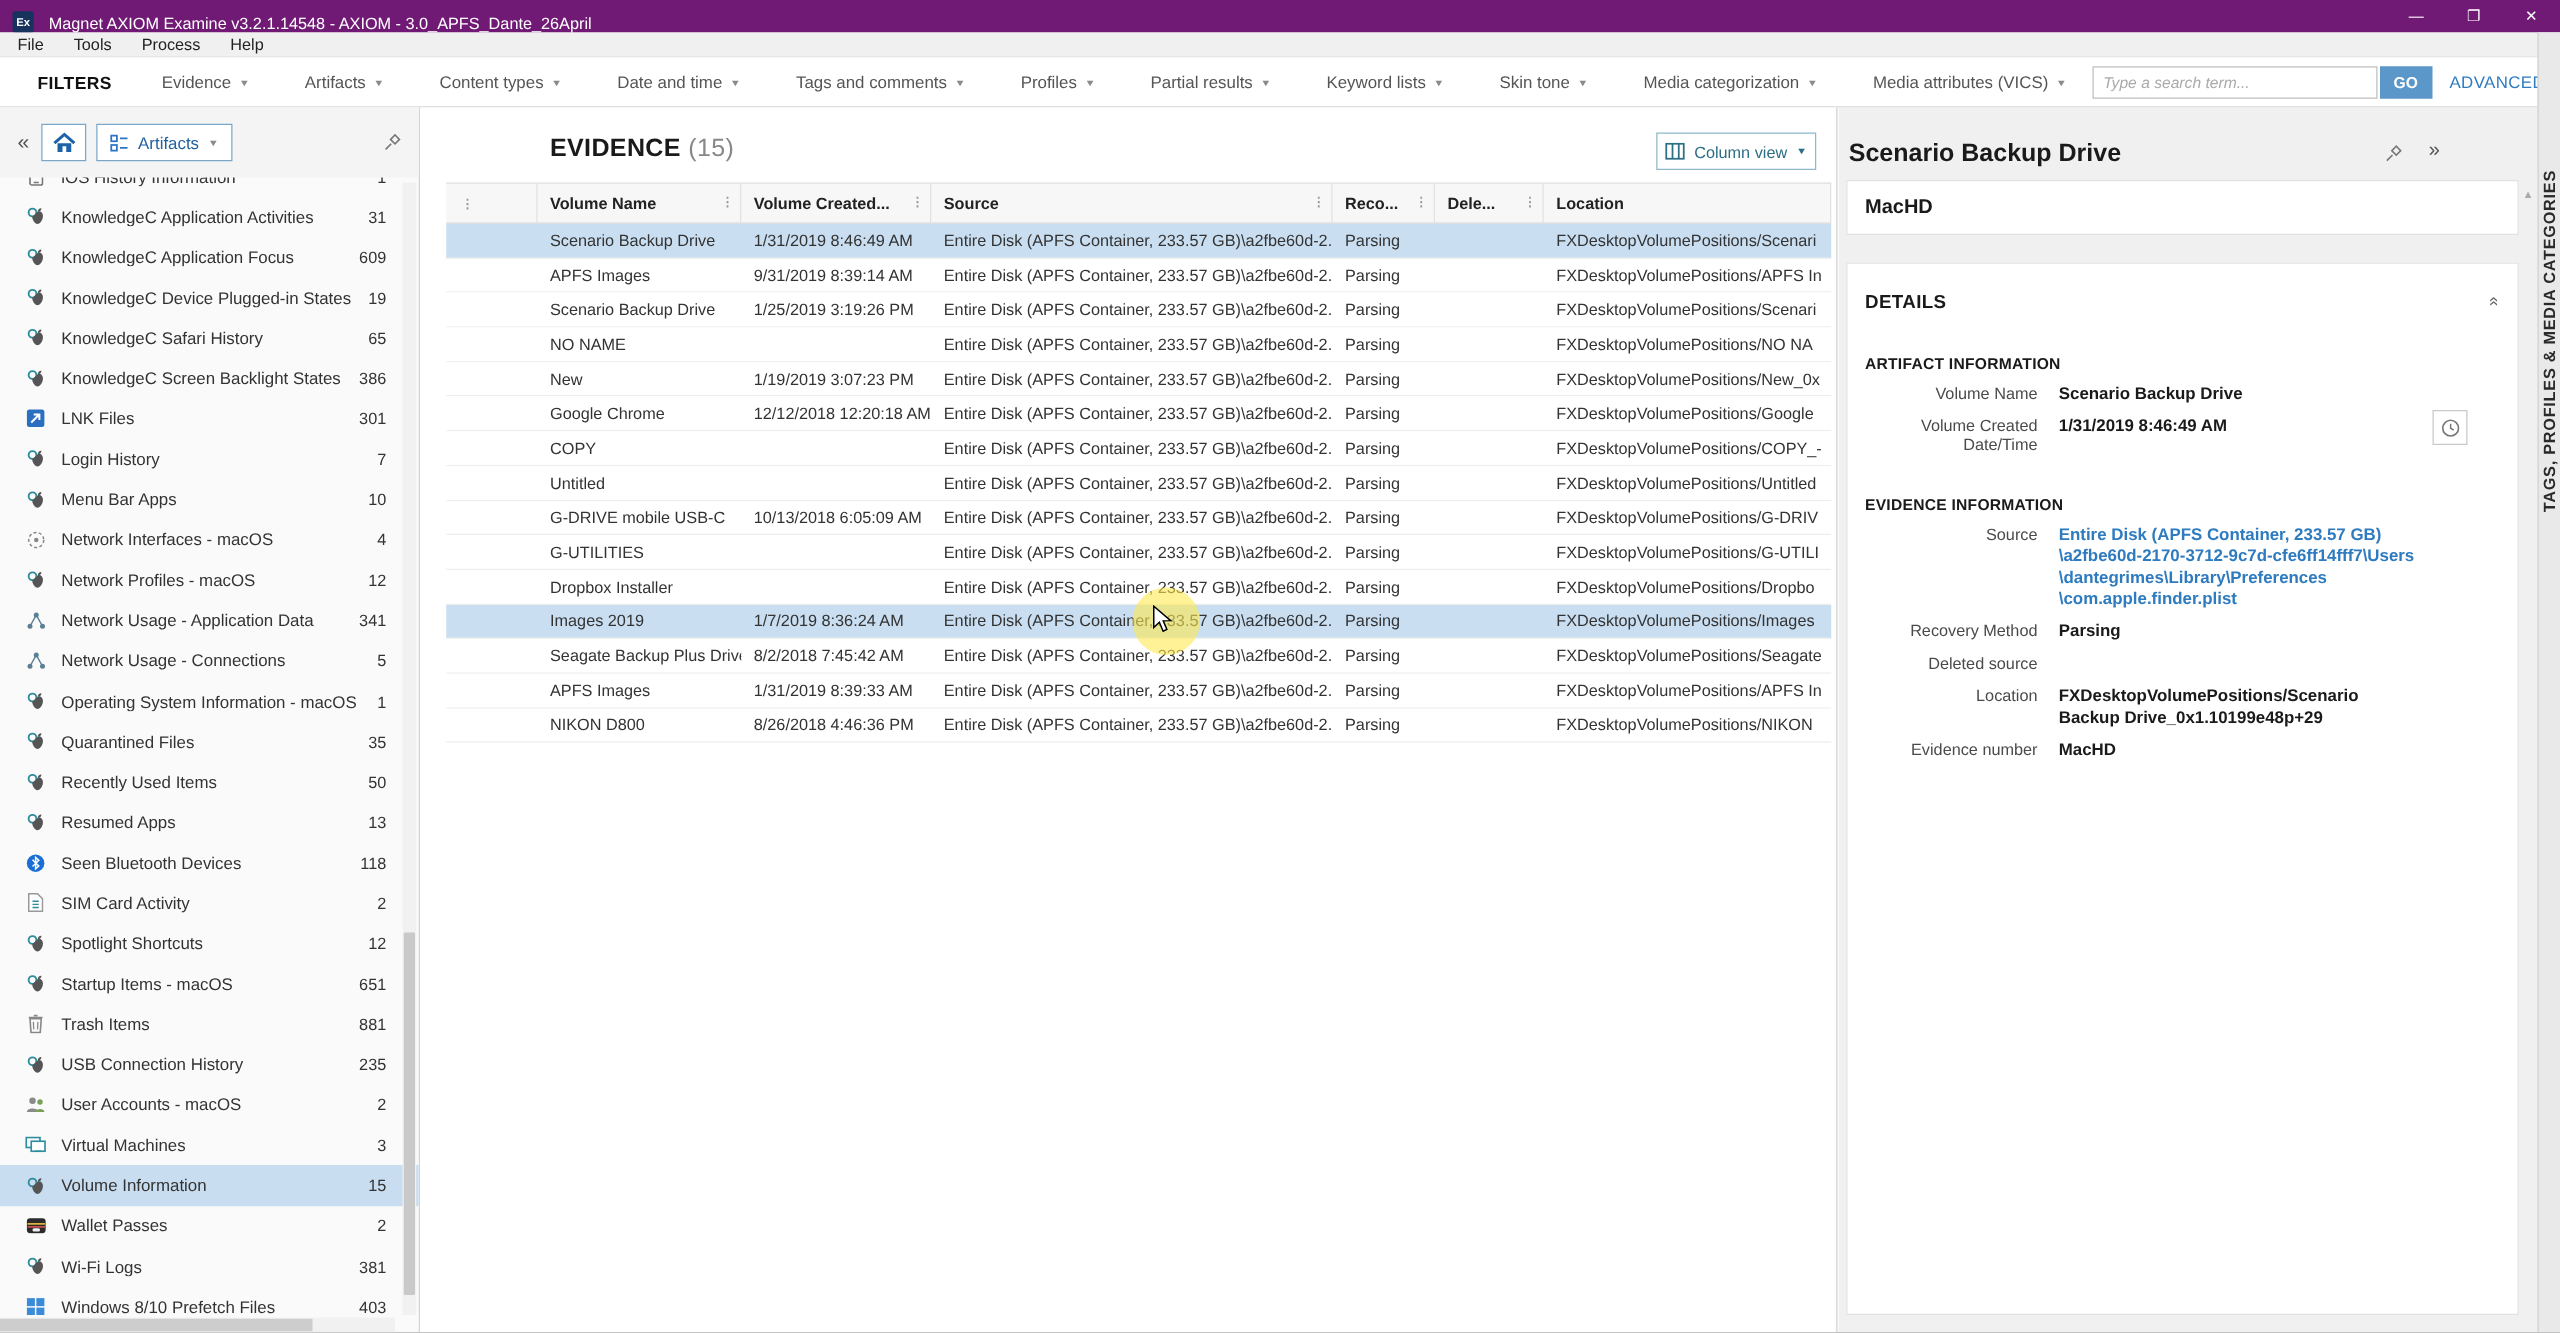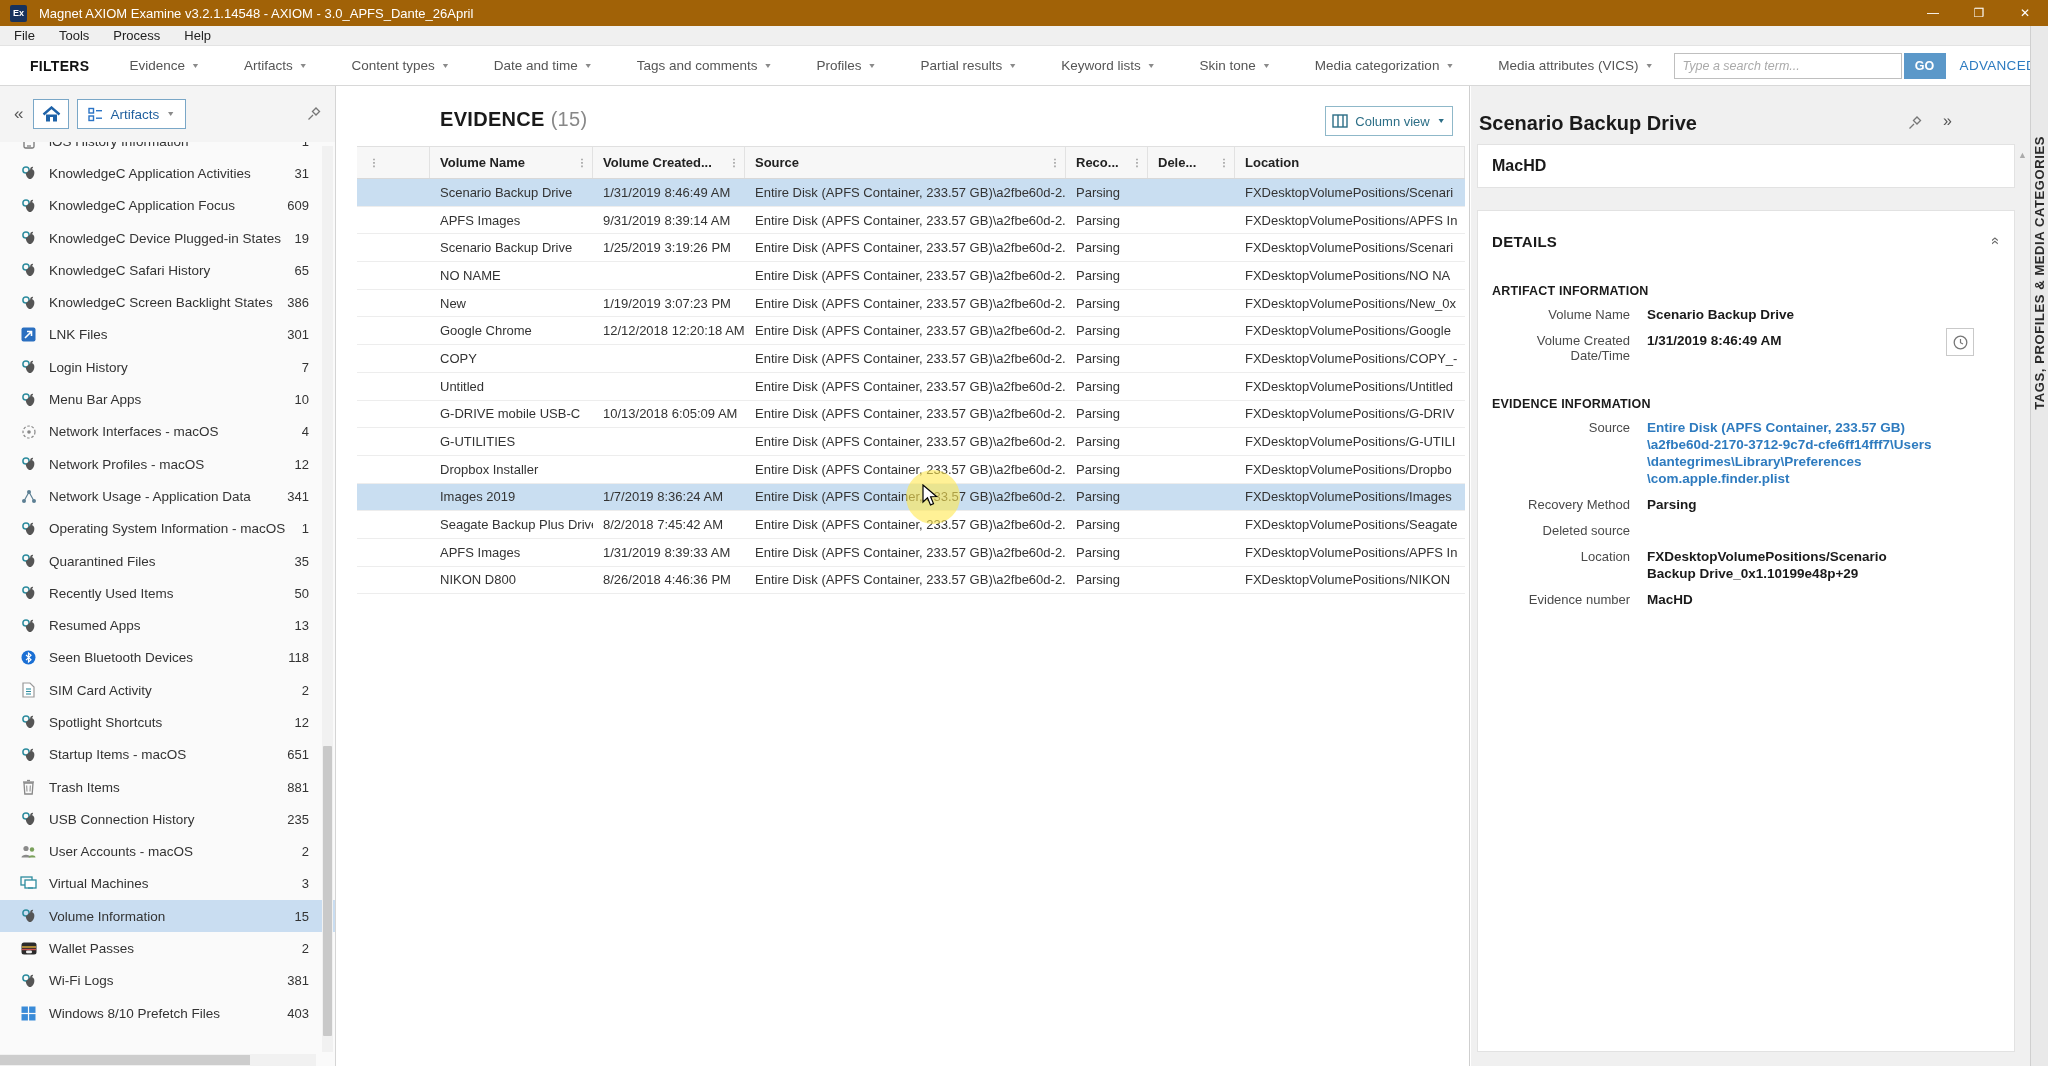--- a/index.html
+++ b/index.html
@@ -2,21 +2,21 @@
 <html><head>
 <meta charset="utf-8">
 <style>
   * { margin:0; padding:0; box-sizing:border-box; }
   html,body { background:#888; }
   #app {
     position:relative; width:2048px; height:1066px; overflow:hidden;
     font-family:"Liberation Sans", sans-serif; background:#fff; color:#333;
   }
   
-  .titlebar { position:absolute; left:0; top:0; width:2048px; height:26px; background:#a16207; display:flex; align-items:center; }
+  .titlebar { position:absolute; left:0; top:0; width:2048px; height:26px; background:#701a75; display:flex; align-items:flex-end; }
   .appicon { width:17px; height:17px; margin-left:10px; background:#17325d; color:#fff; font-size:9px; font-weight:bold; display:flex; align-items:center; justify-content:center; border-radius:2px; }
   .wintitle { color:#fff; font-size:13px; margin-left:12px; }
   .winbtns { margin-left:auto; display:flex; height:26px; }
   .winbtn { width:46px; height:26px; display:flex; align-items:center; justify-content:center; color:#fff; font-size:12px; }
   
   .menubar { position:absolute; left:0; top:26px; width:2048px; height:20px; background:#f0f0f0; display:flex; align-items:center; gap:24px; padding-left:14px; border-bottom:1px solid #e3e3e3; }
   .menuitem { font-size:13px; color:#222; }
   
   .filterbar { position:absolute; left:0; top:46px; width:2048px; height:40px; background:#ffffff; border-bottom:1px solid #d8d8d8; display:flex; align-items:center; padding:0 12px 0 30px; }
   .filters-label { font-size:14px; font-weight:bold; color:#111; margin-right:40px; letter-spacing:.3px; }
@@ -331,20 +331,32 @@
               <circle cx="3" cy="12" r="2" fill="#5c7f93"></circle>
               <circle cx="13" cy="12" r="2" fill="#5c7f93"></circle>
               <path d="M8 3 L3 12 M8 3 L13 12" stroke="#5c7f93" stroke-width="1.2" fill="none"></path>
             </svg>
           </span>
           <span class="sb-label">Network Usage - Application Data</span>
           <span class="sb-count">341</span>
         </div>
         <div class="sb-item">
           <span class="sb-icon">
+            <svg width="16" height="15" viewBox="0 0 16 15">
+              <circle cx="8" cy="3" r="2" fill="#5c7f93"></circle>
+              <circle cx="3" cy="12" r="2" fill="#5c7f93"></circle>
+              <circle cx="13" cy="12" r="2" fill="#5c7f93"></circle>
+              <path d="M8 3 L3 12 M8 3 L13 12" stroke="#5c7f93" stroke-width="1.2" fill="none"></path>
+            </svg>
+          </span>
+          <span class="sb-label">Network Usage - Connections</span>
+          <span class="sb-count">5</span>
+        </div>
+        <div class="sb-item">
+          <span class="sb-icon">
             <svg width="15" height="16" viewBox="0 0 15 16">
               <circle cx="5" cy="5" r="3.1" fill="none" stroke="#2d8c9e" stroke-width="1.5"></circle>
               <path d="M9.3 4.2c1.1-.4 2.3-.1 3.1.7 1.4 1.4 1.3 4.4-.2 6.8-1 1.6-2.2 2.4-3.2 2.4s-2.2-.8-3.2-2.4c-.6-1-1-2.1-1.1-3.1" fill="#555"></path>
               <path d="M9.8 2.6c.6-.7 1.6-1 2.3-.9 0 .8-.4 1.6-1 2.1-.5.4-1.2.7-1.9.6 0-.7.2-1.3.6-1.8z" fill="#555"></path>
             </svg>
           </span>
           <span class="sb-label">Operating System Information - macOS</span>
           <span class="sb-count">1</span>
         </div>
         <div class="sb-item">

